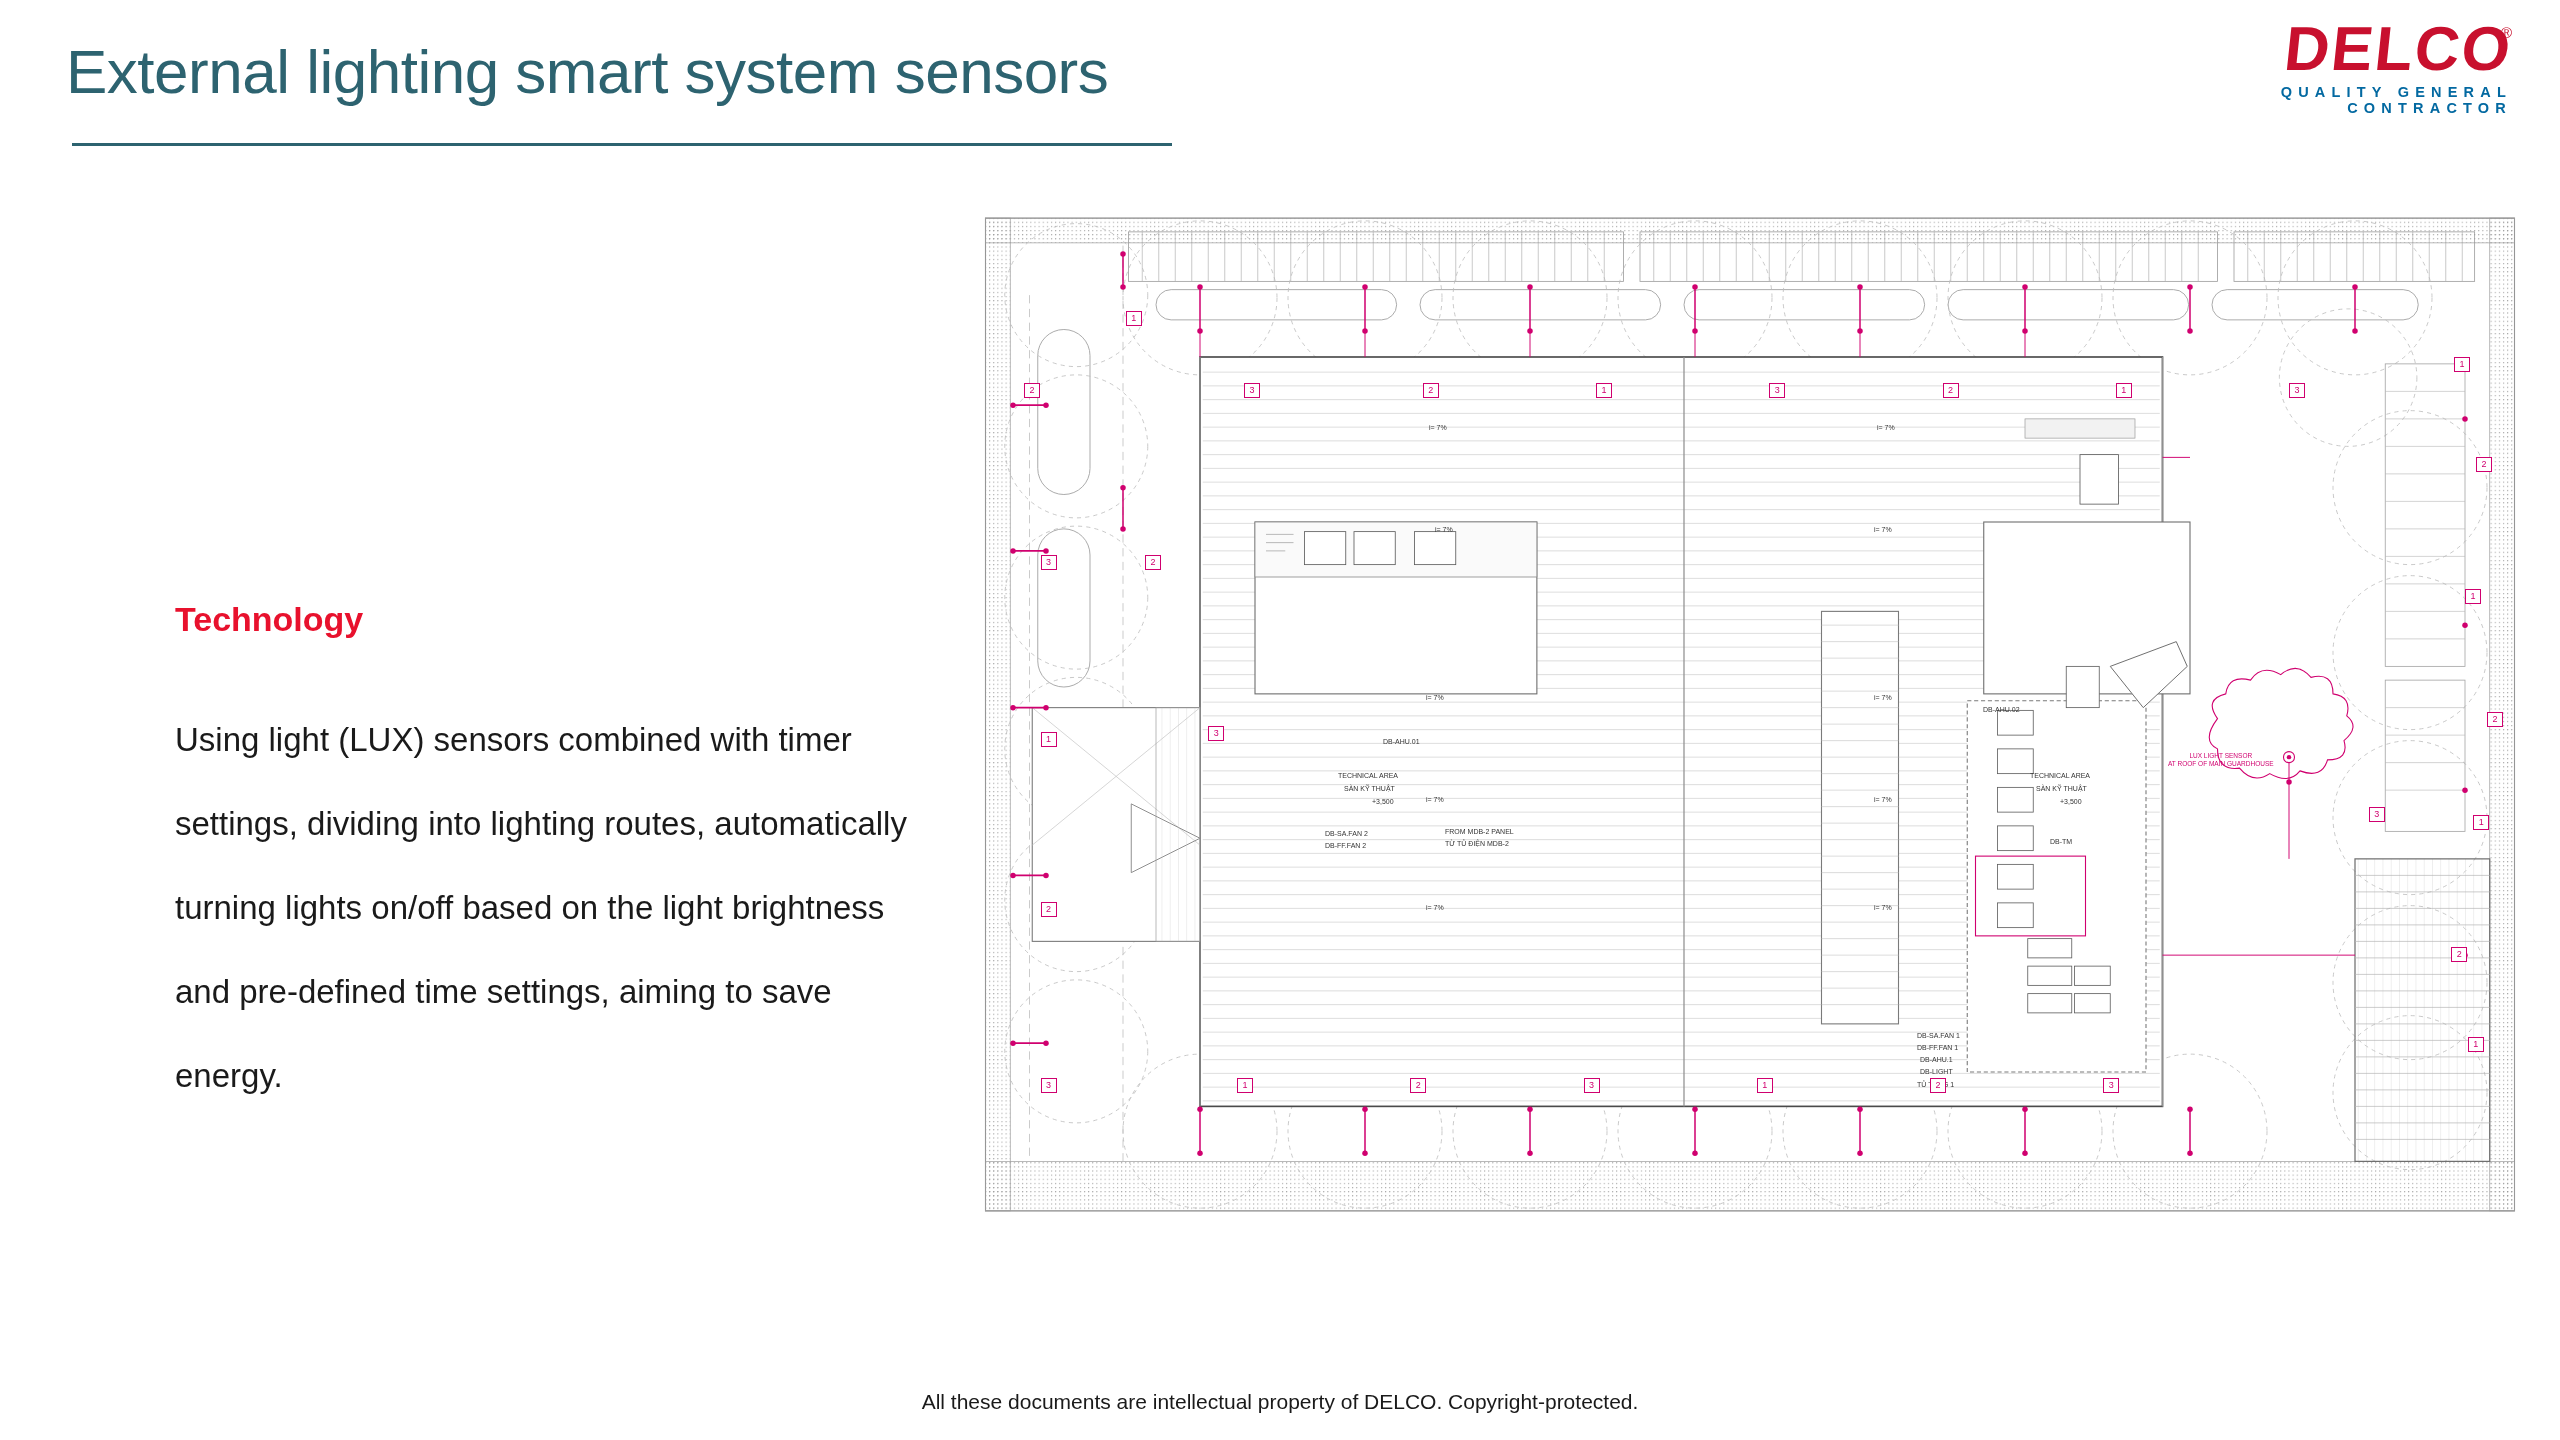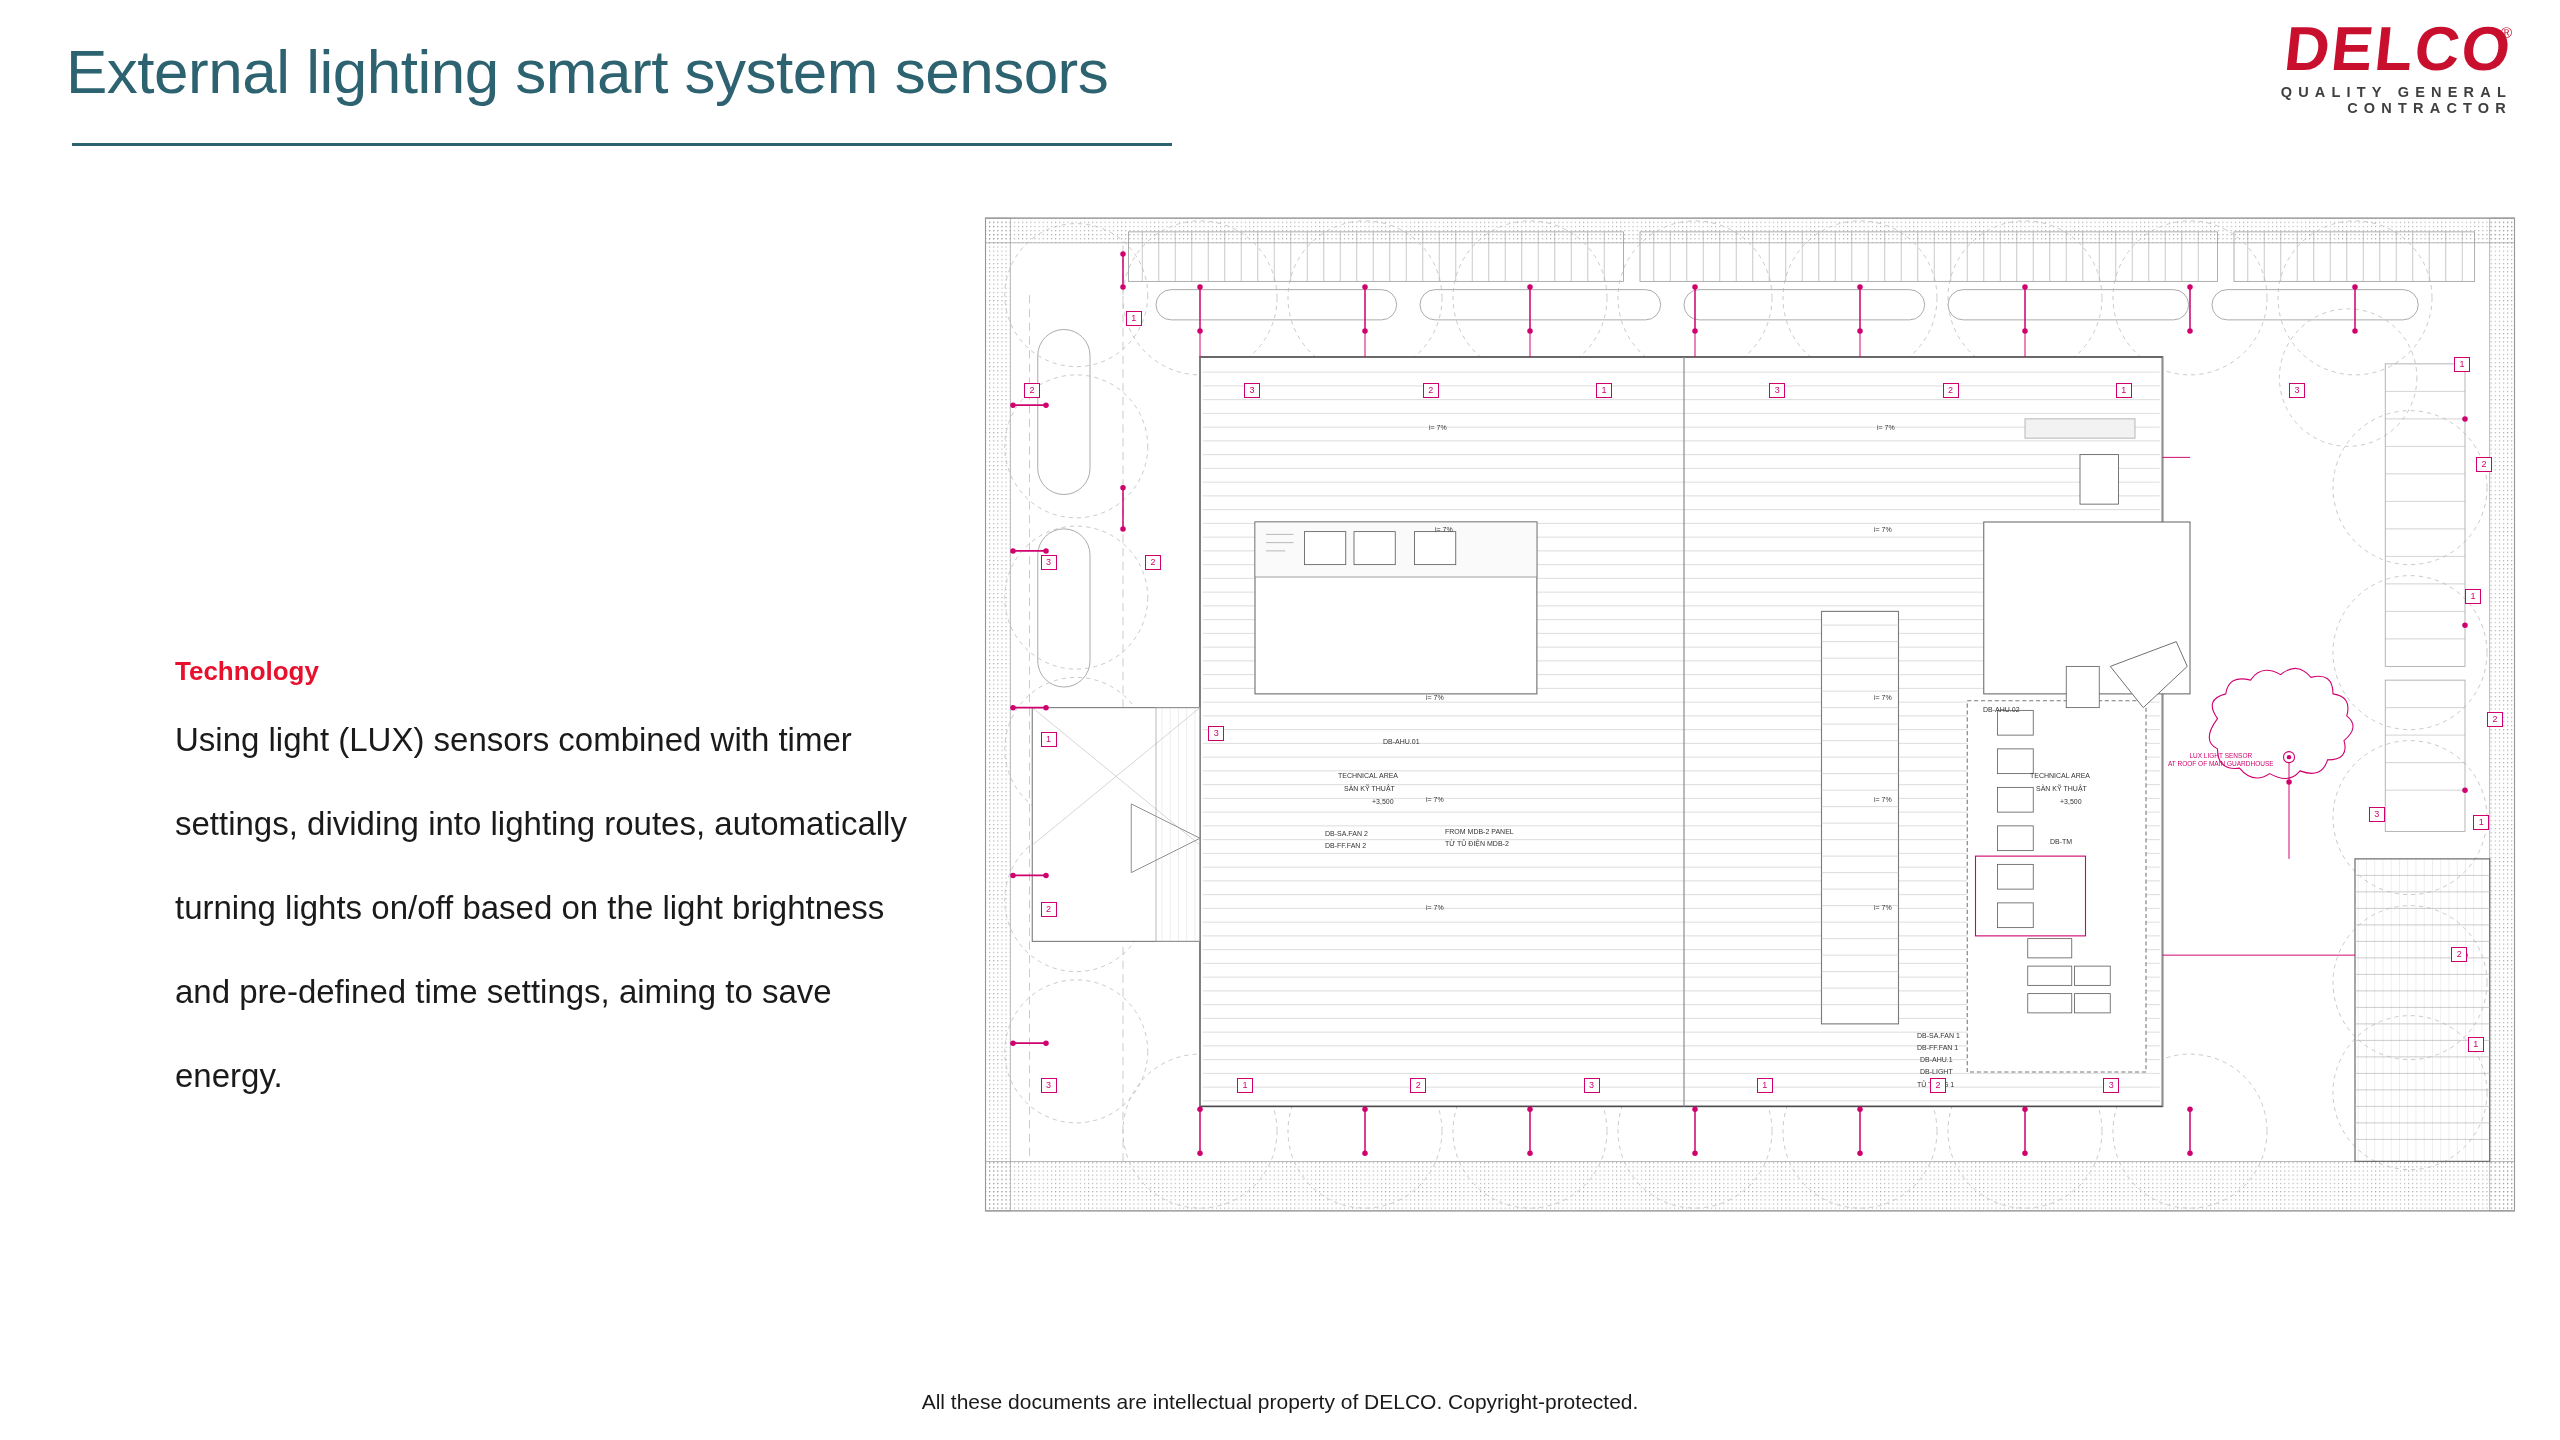--- a/index.html
+++ b/index.html
@@ -52,38 +52,38 @@
     letter-spacing: 2px;
     line-height: 62px;
     text-align: right;
     transform: skewX(-6deg);
   }
   .logo-sub {
     margin-top: 4px;
     font-family: "Liberation Sans", sans-serif;
     font-size: 14.5px;
     letter-spacing: 6.2px;
-    color: #404040;
+    color: #0369a1;
     text-align: right;
     font-weight: bold;
   }
   .logo-reg {
     position: absolute;
     right: 0px;
     top: 6px;
     font-size: 15px;
     color: #c8102e;
   }
 
   
   .tech-heading {
     position: absolute;
     left: 175px;
-    top: 656px;
-    font-size: 26px;
+    top: 600px;
+    font-size: 34px;
     font-weight: bold;
     color: #e8112d;
     font-family: "Liberation Sans", sans-serif;
   }
   .tech-body {
     position: absolute;
     left: 175px;
     top: 698px;
     width: 770px;
     font-size: 33px;

